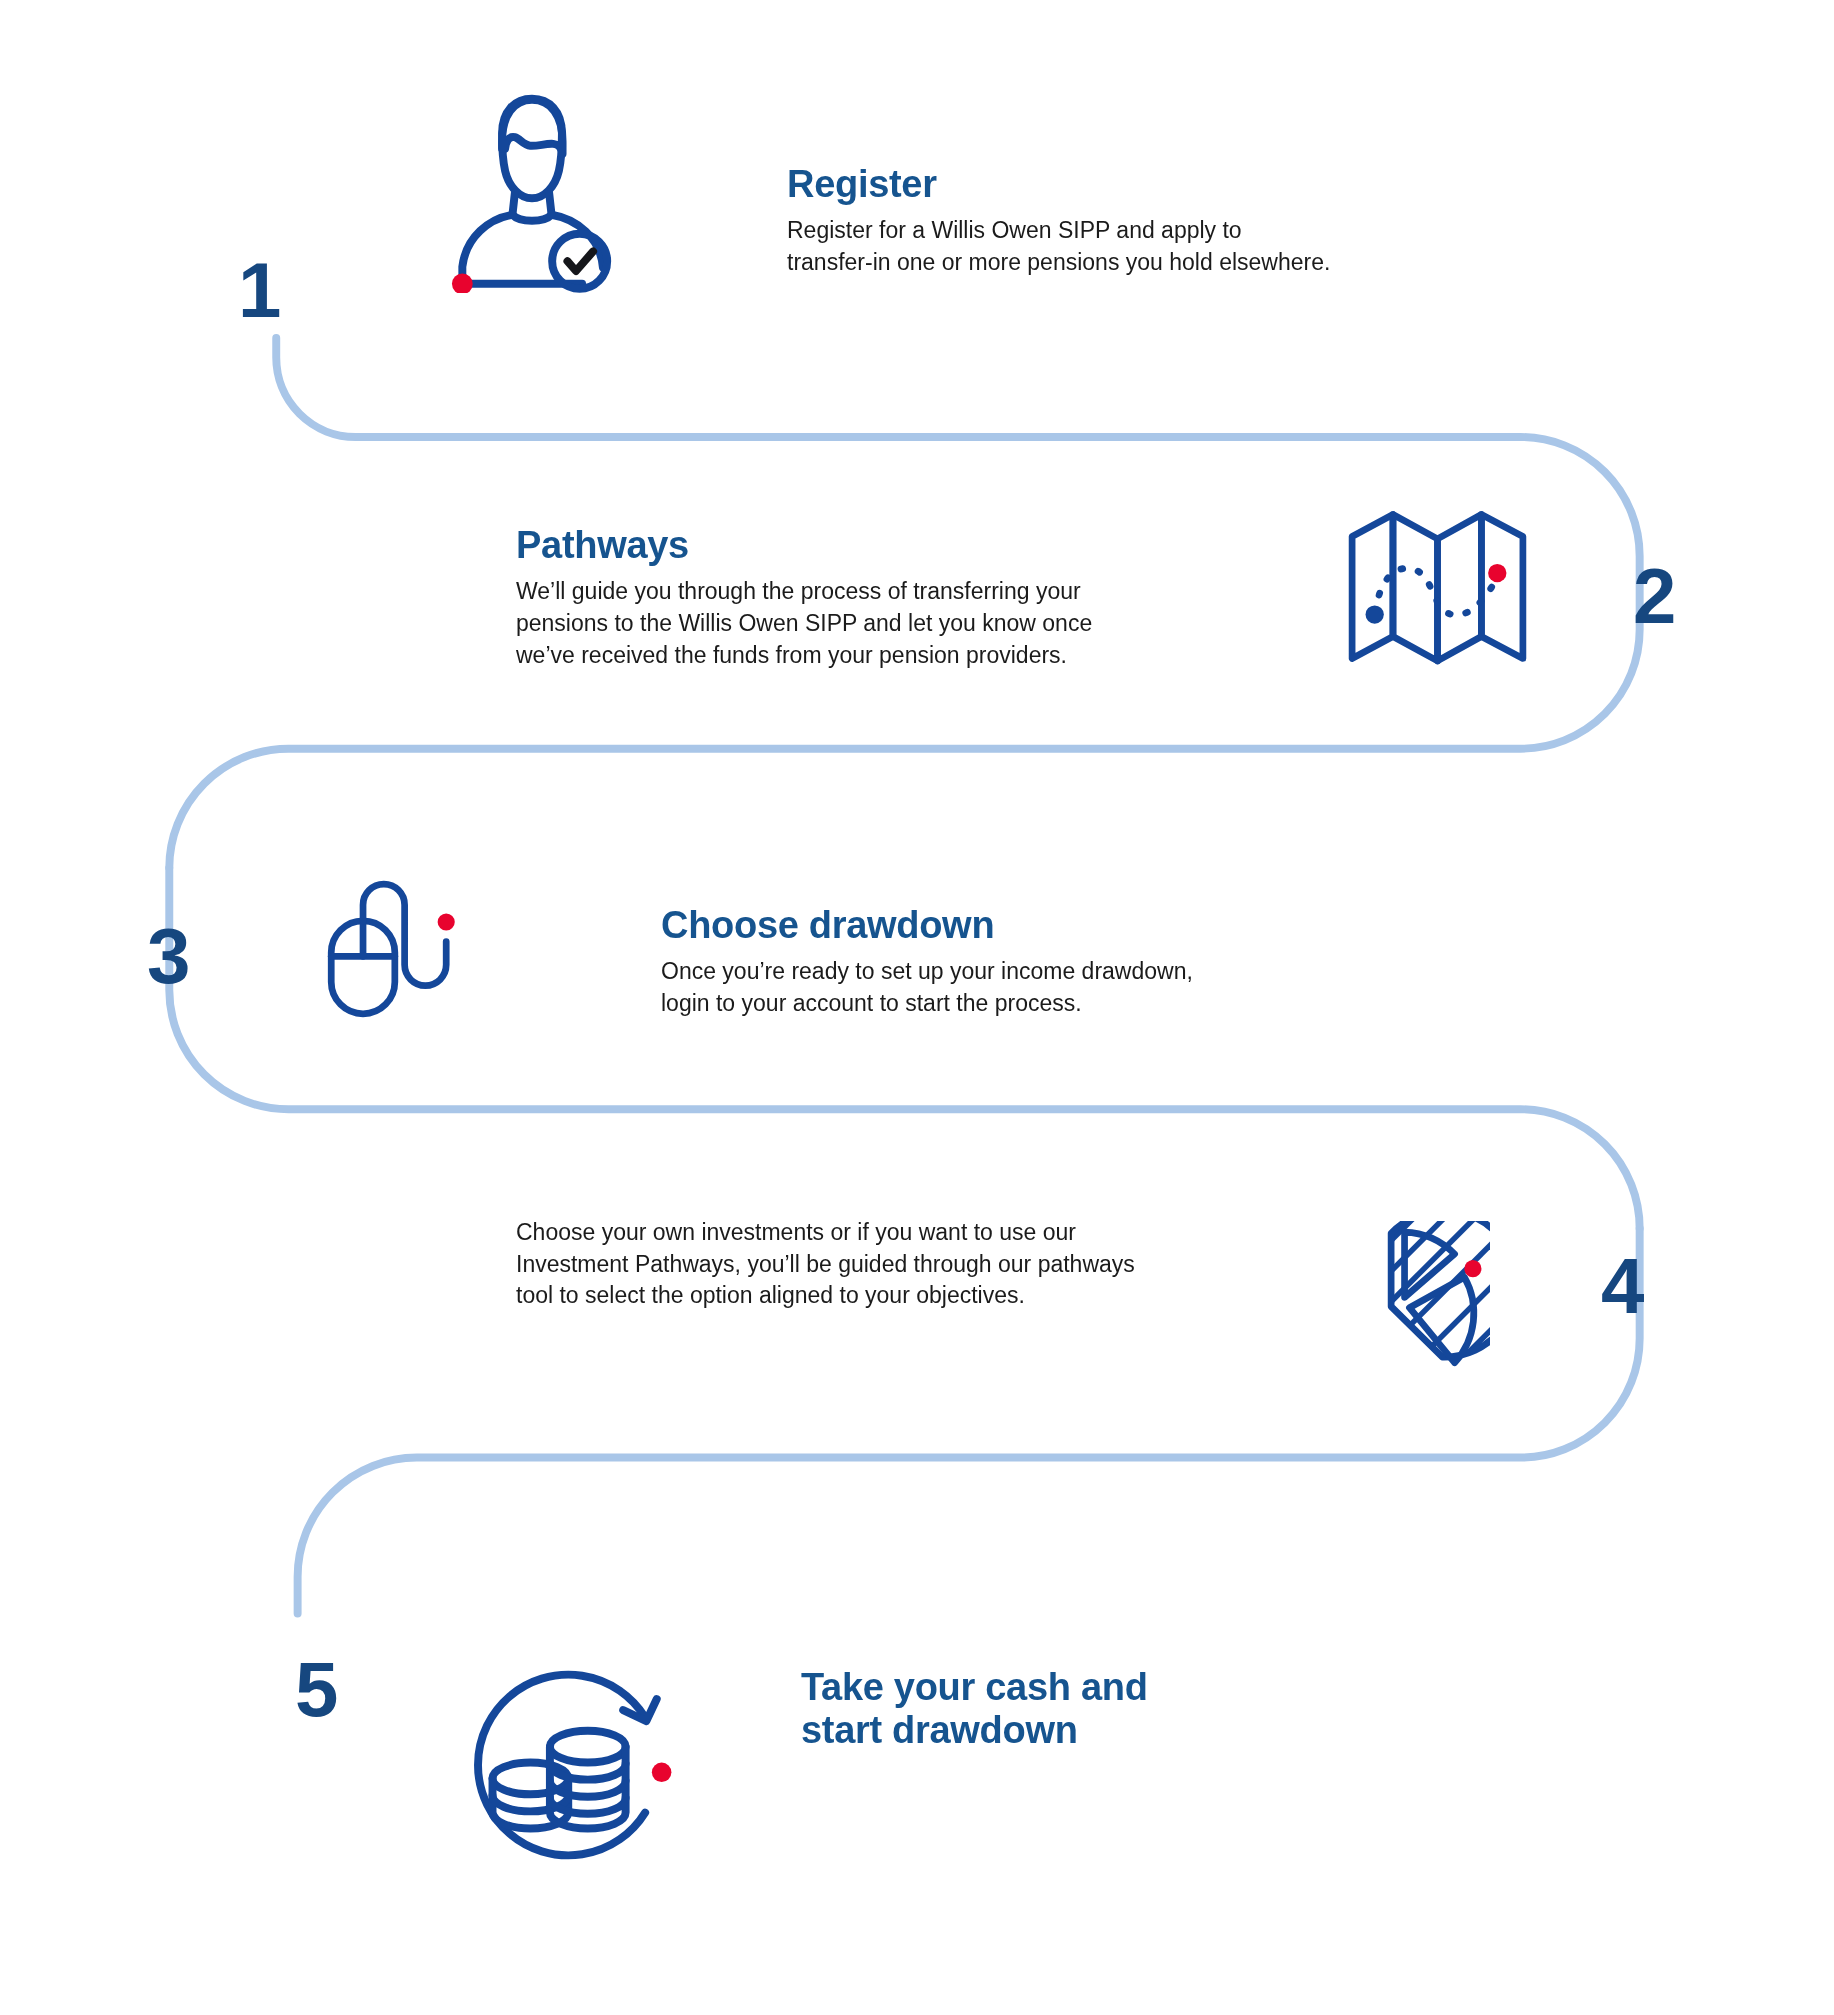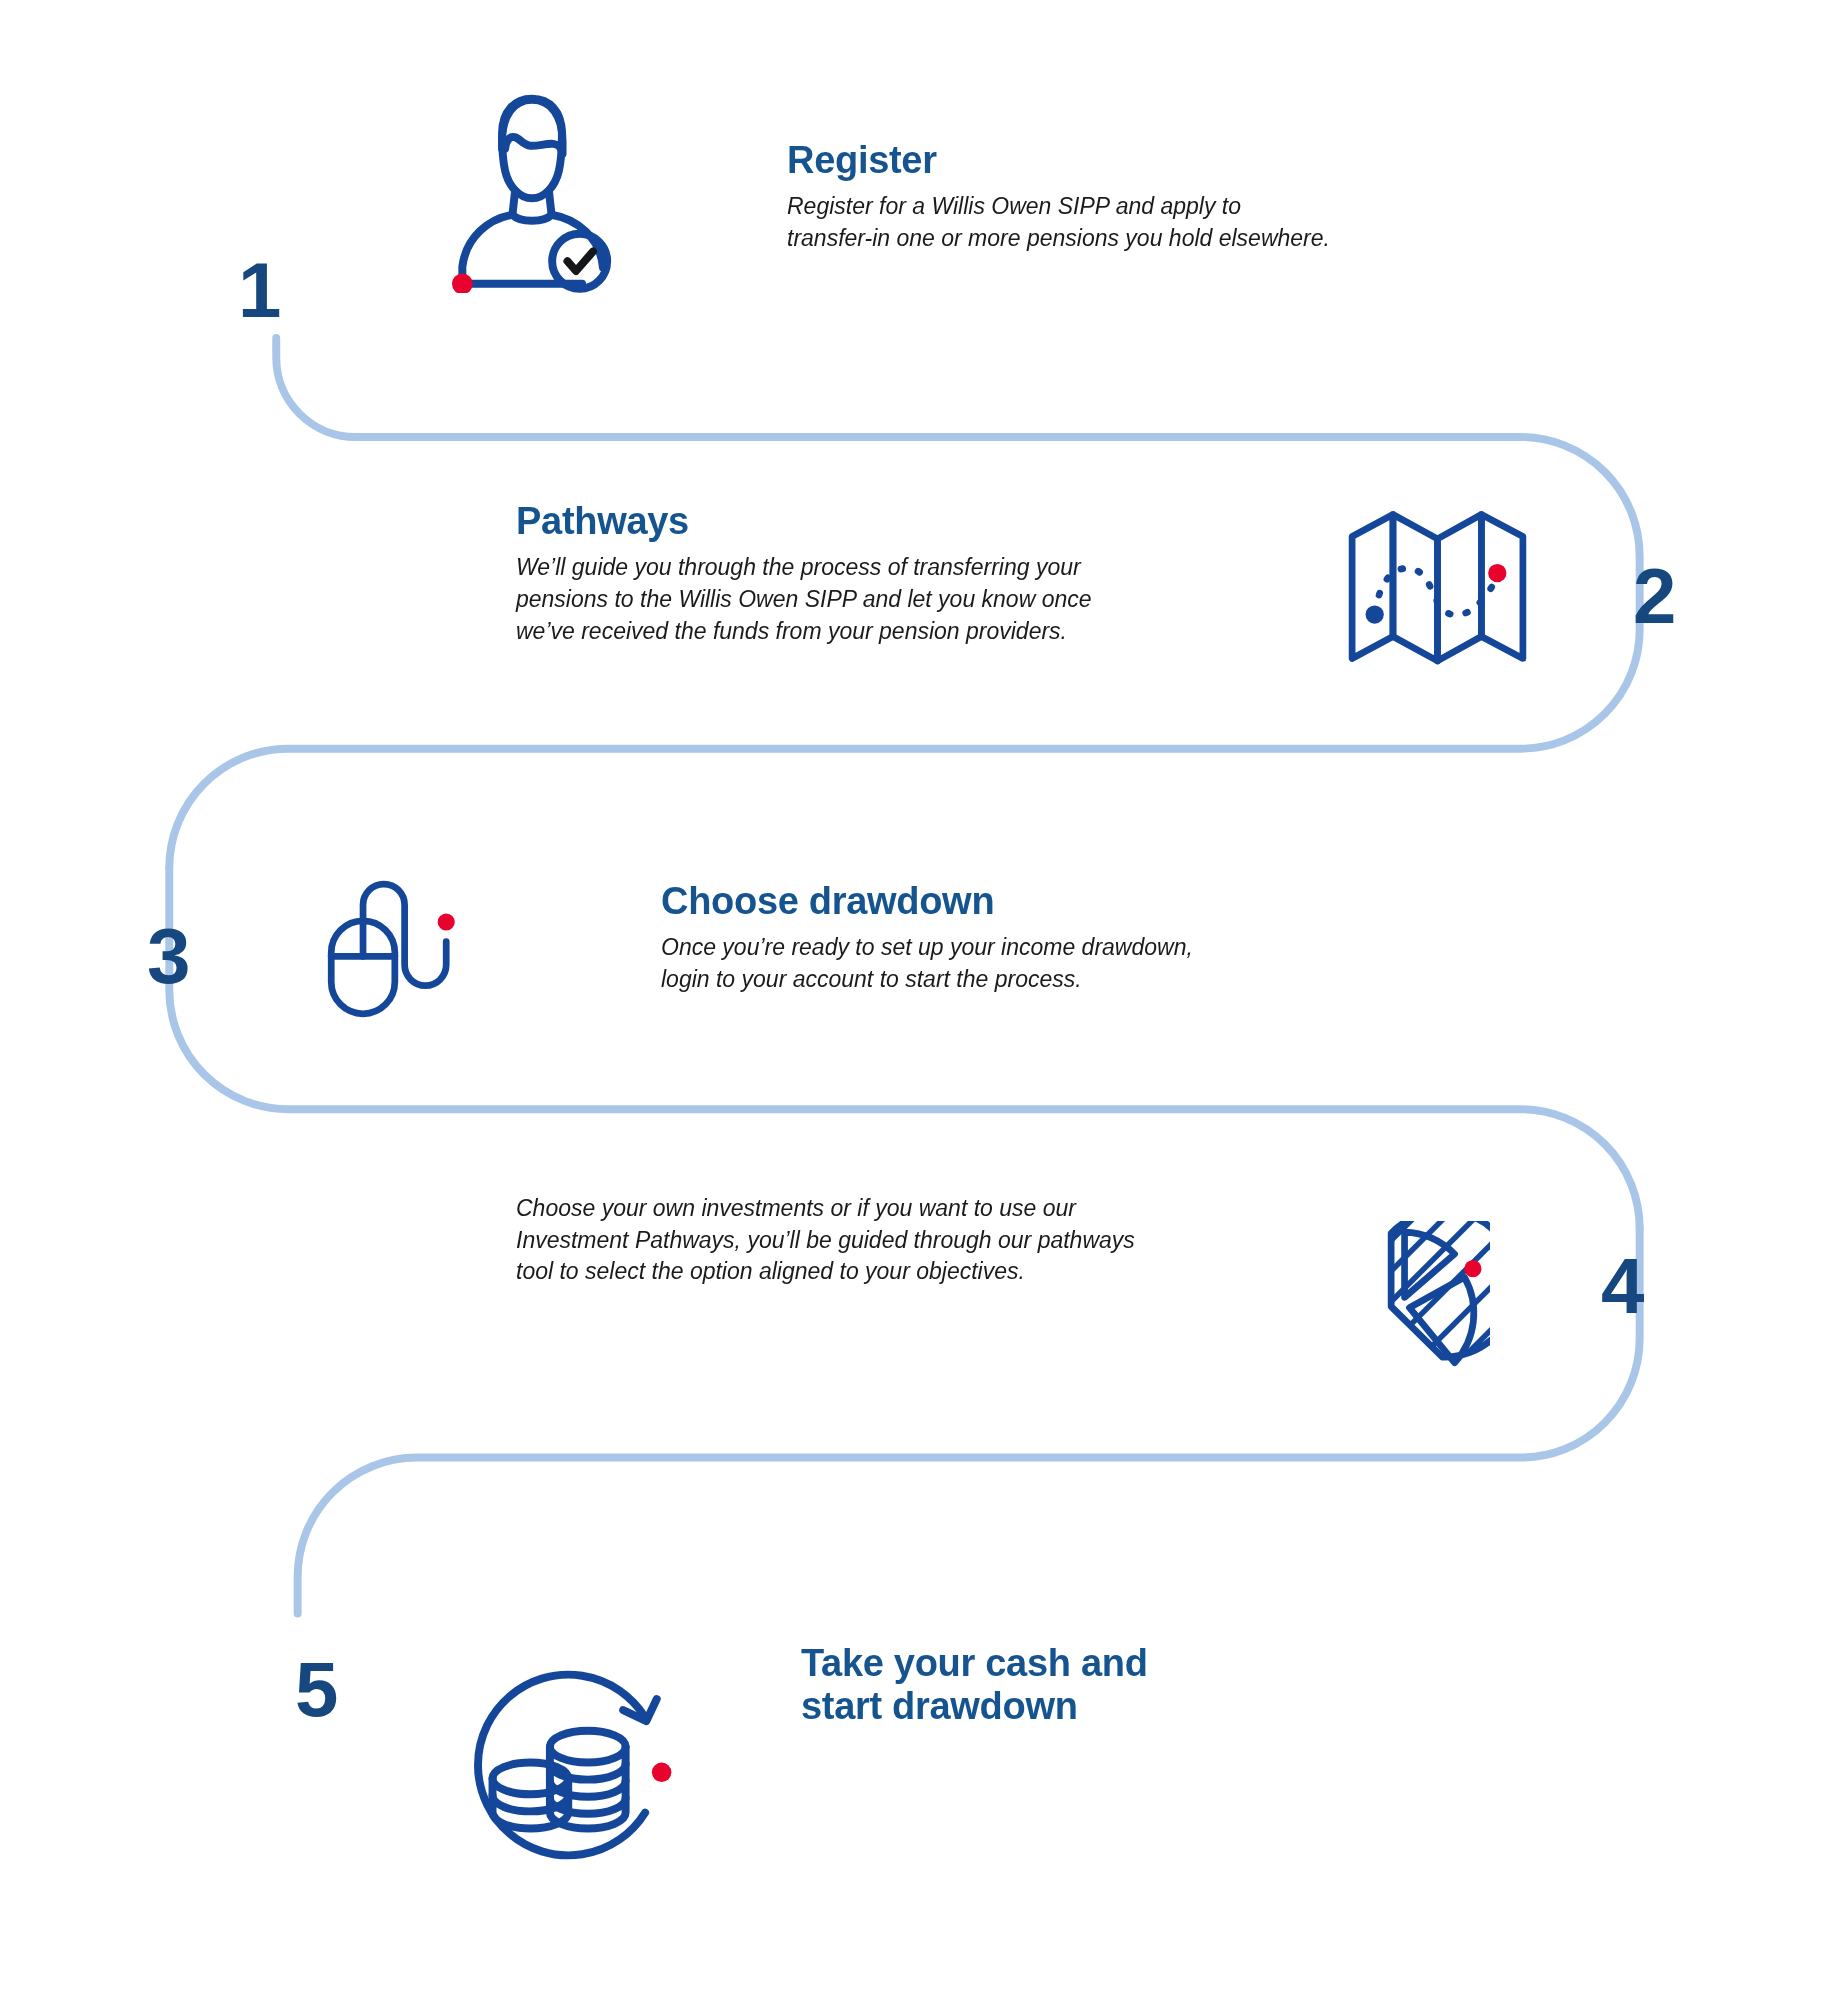--- a/index.html
+++ b/index.html
@@ -21,40 +21,39 @@
     color:#16477f;
     font-weight:700;
     font-size:78px;
     line-height:1;
     letter-spacing:-1.2px;
     font-family:"Liberation Sans","DejaVu Sans",sans-serif;
   }
 
   .step-icon{position:absolute;}
 
-  .step-text{position:absolute;}
+  .step-text{position:absolute;margin-top:24px;}
 
   .step-title{
     color:#16548f;
     font-weight:700;
     font-size:38px;
     line-height:1.12;
     letter-spacing:-0.3px;
     margin:0 0 9.8px 0;
     white-space:pre-line;
     font-family:"Liberation Sans","DejaVu Sans",sans-serif;
   }
   .step-body{
     color:#1b1b1b;
     font-size:23px;
     line-height:1.38;
     margin:0;
     white-space:pre-line;
     font-family:"Liberation Sans","DejaVu Sans",sans-serif;
-    font-style:italic;
   }
 
   
   #step-1 .step-number{left:238px;top:251px;}
   #step-1 .step-icon{left:422px;top:73px;}
   #step-1 .step-text{left:787px;top:139px;width:672px;}
 
   #step-2 .step-number{left:1633px;top:557px;}
   #step-2 .step-icon{left:1346px;top:501px;}
   #step-2 .step-text{left:516px;top:500px;width:721px;}

